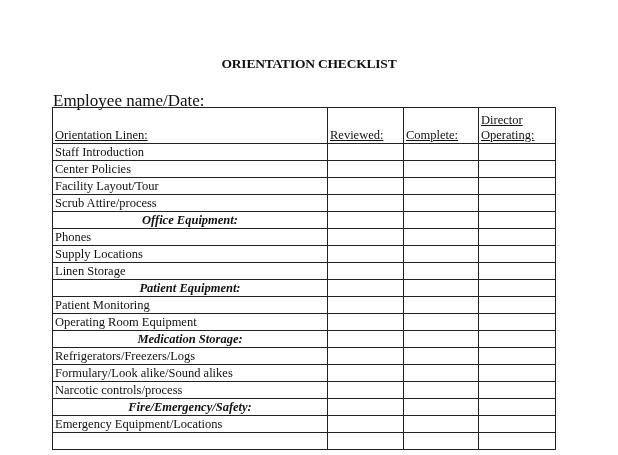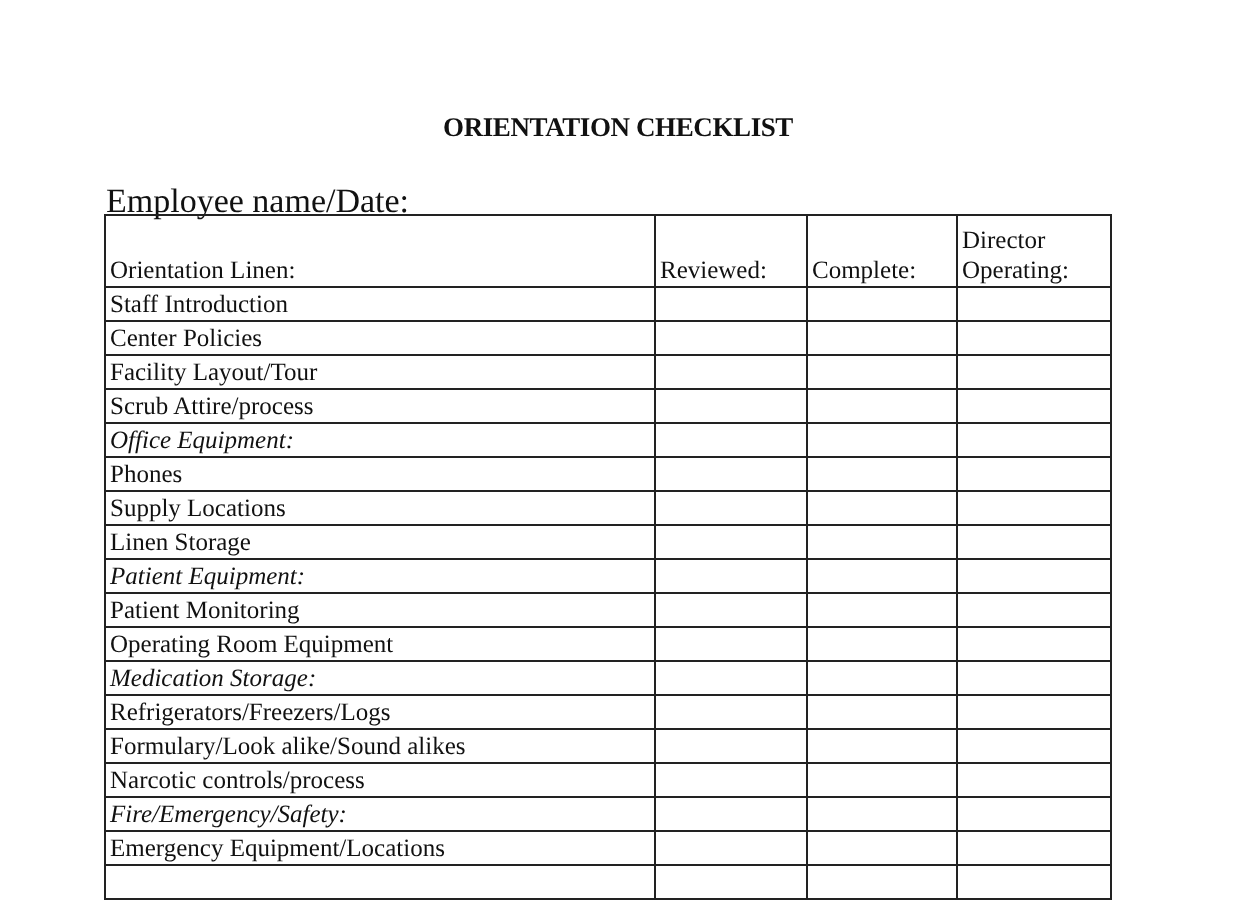--- a/index.html
+++ b/index.html
@@ -17,23 +17,23 @@
   }
   table.checklist {
     position:absolute; top:107px; left:52px;
     border-collapse:collapse; font-size:12.5px;
   }
   table.checklist td, table.checklist th {
     border:1px solid #222; padding:0 2px; height:16px; line-height:15px;
     vertical-align:bottom; text-align:left; font-weight:normal;
     white-space:nowrap; overflow:hidden;
   }
-  table.checklist th { height:35px; }
+  table.checklist th { height:35px;text-decoration:underline; }
   col.c1 { width:275px; } col.c2 { width:76px; } col.c3 { width:75px; } col.c4 { width:77px; }
-  tr.section td.topic { font-weight:normal; font-style:italic; }
+  tr.section td.topic { font-weight:bold; font-style:italic;text-align:center; }
 </style>
 </head>
 <body>
 
 <div class="title">ORIENTATION CHECKLIST</div>
 <div class="emp-label">Employee name/Date:</div>
 
 <table class="checklist">
   <colgroup>
       <col class="c1">

